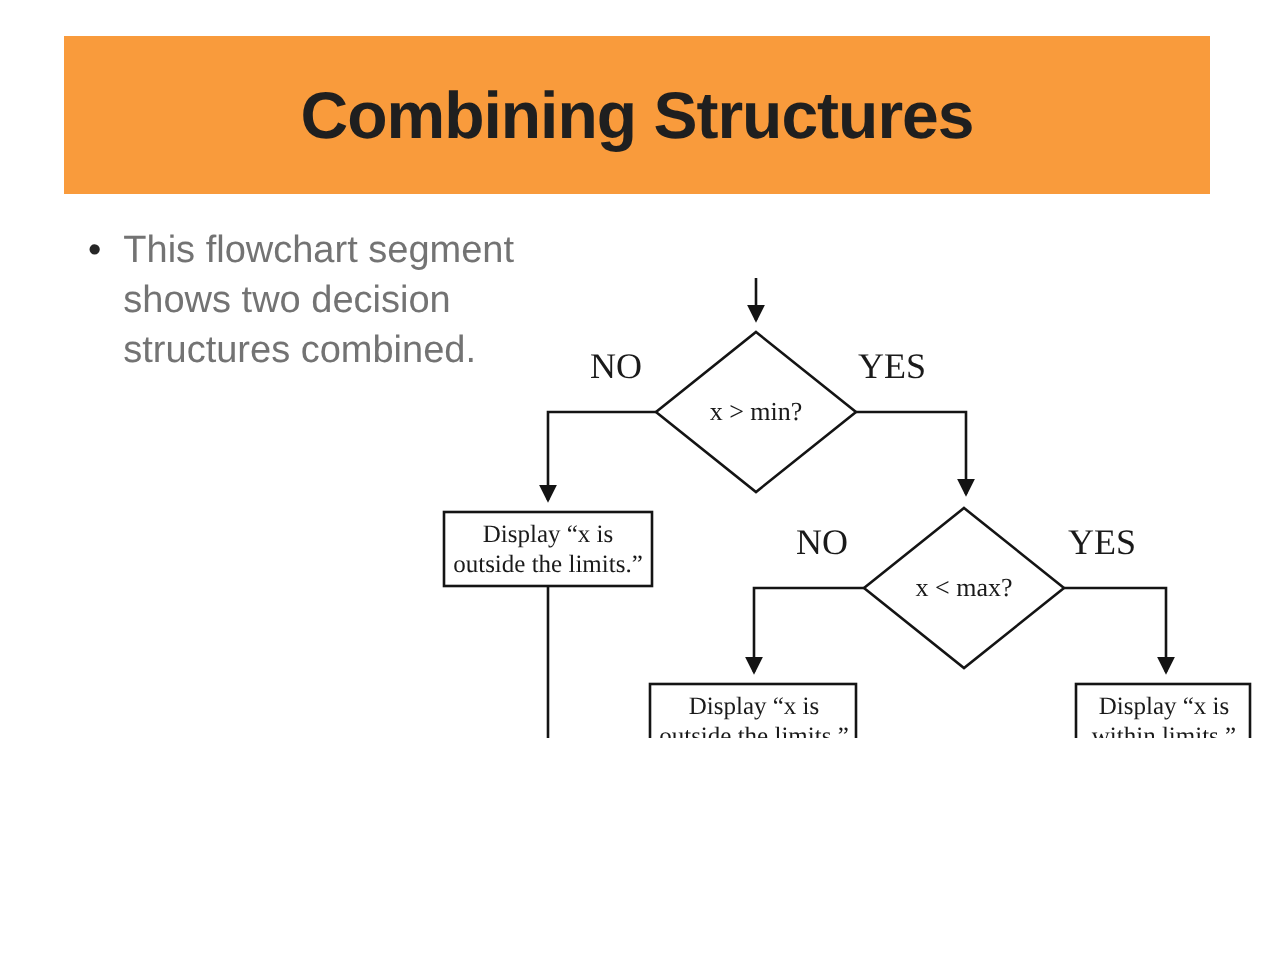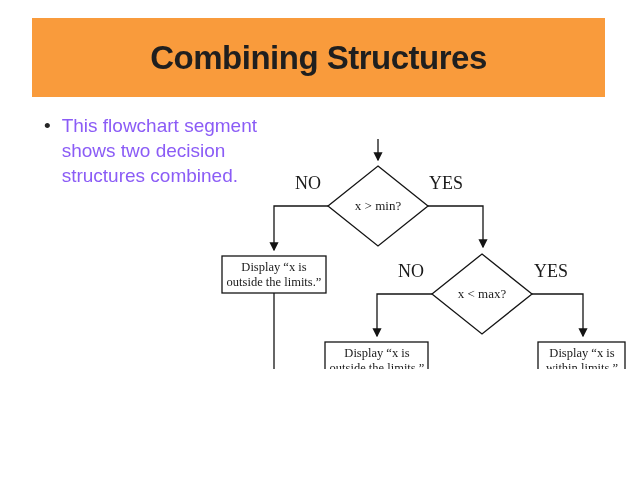--- a/index.html
+++ b/index.html
@@ -31,21 +31,21 @@
   }
   .bullet-glyph{
     font-size:19px;
     line-height:25px;
     color:#262626;
     margin-right:11px;
   }
   .bullet-text{
     font-size:19px;
     line-height:25px;
-    color:#8b5cf6;
+    color:#737373;
     width:212px;
   }
   svg.flowchart{
     position:absolute;
     left:0;top:0;
   }
   .fc-line{
     fill:none;
     stroke:#141414;
     stroke-width:1.3;

